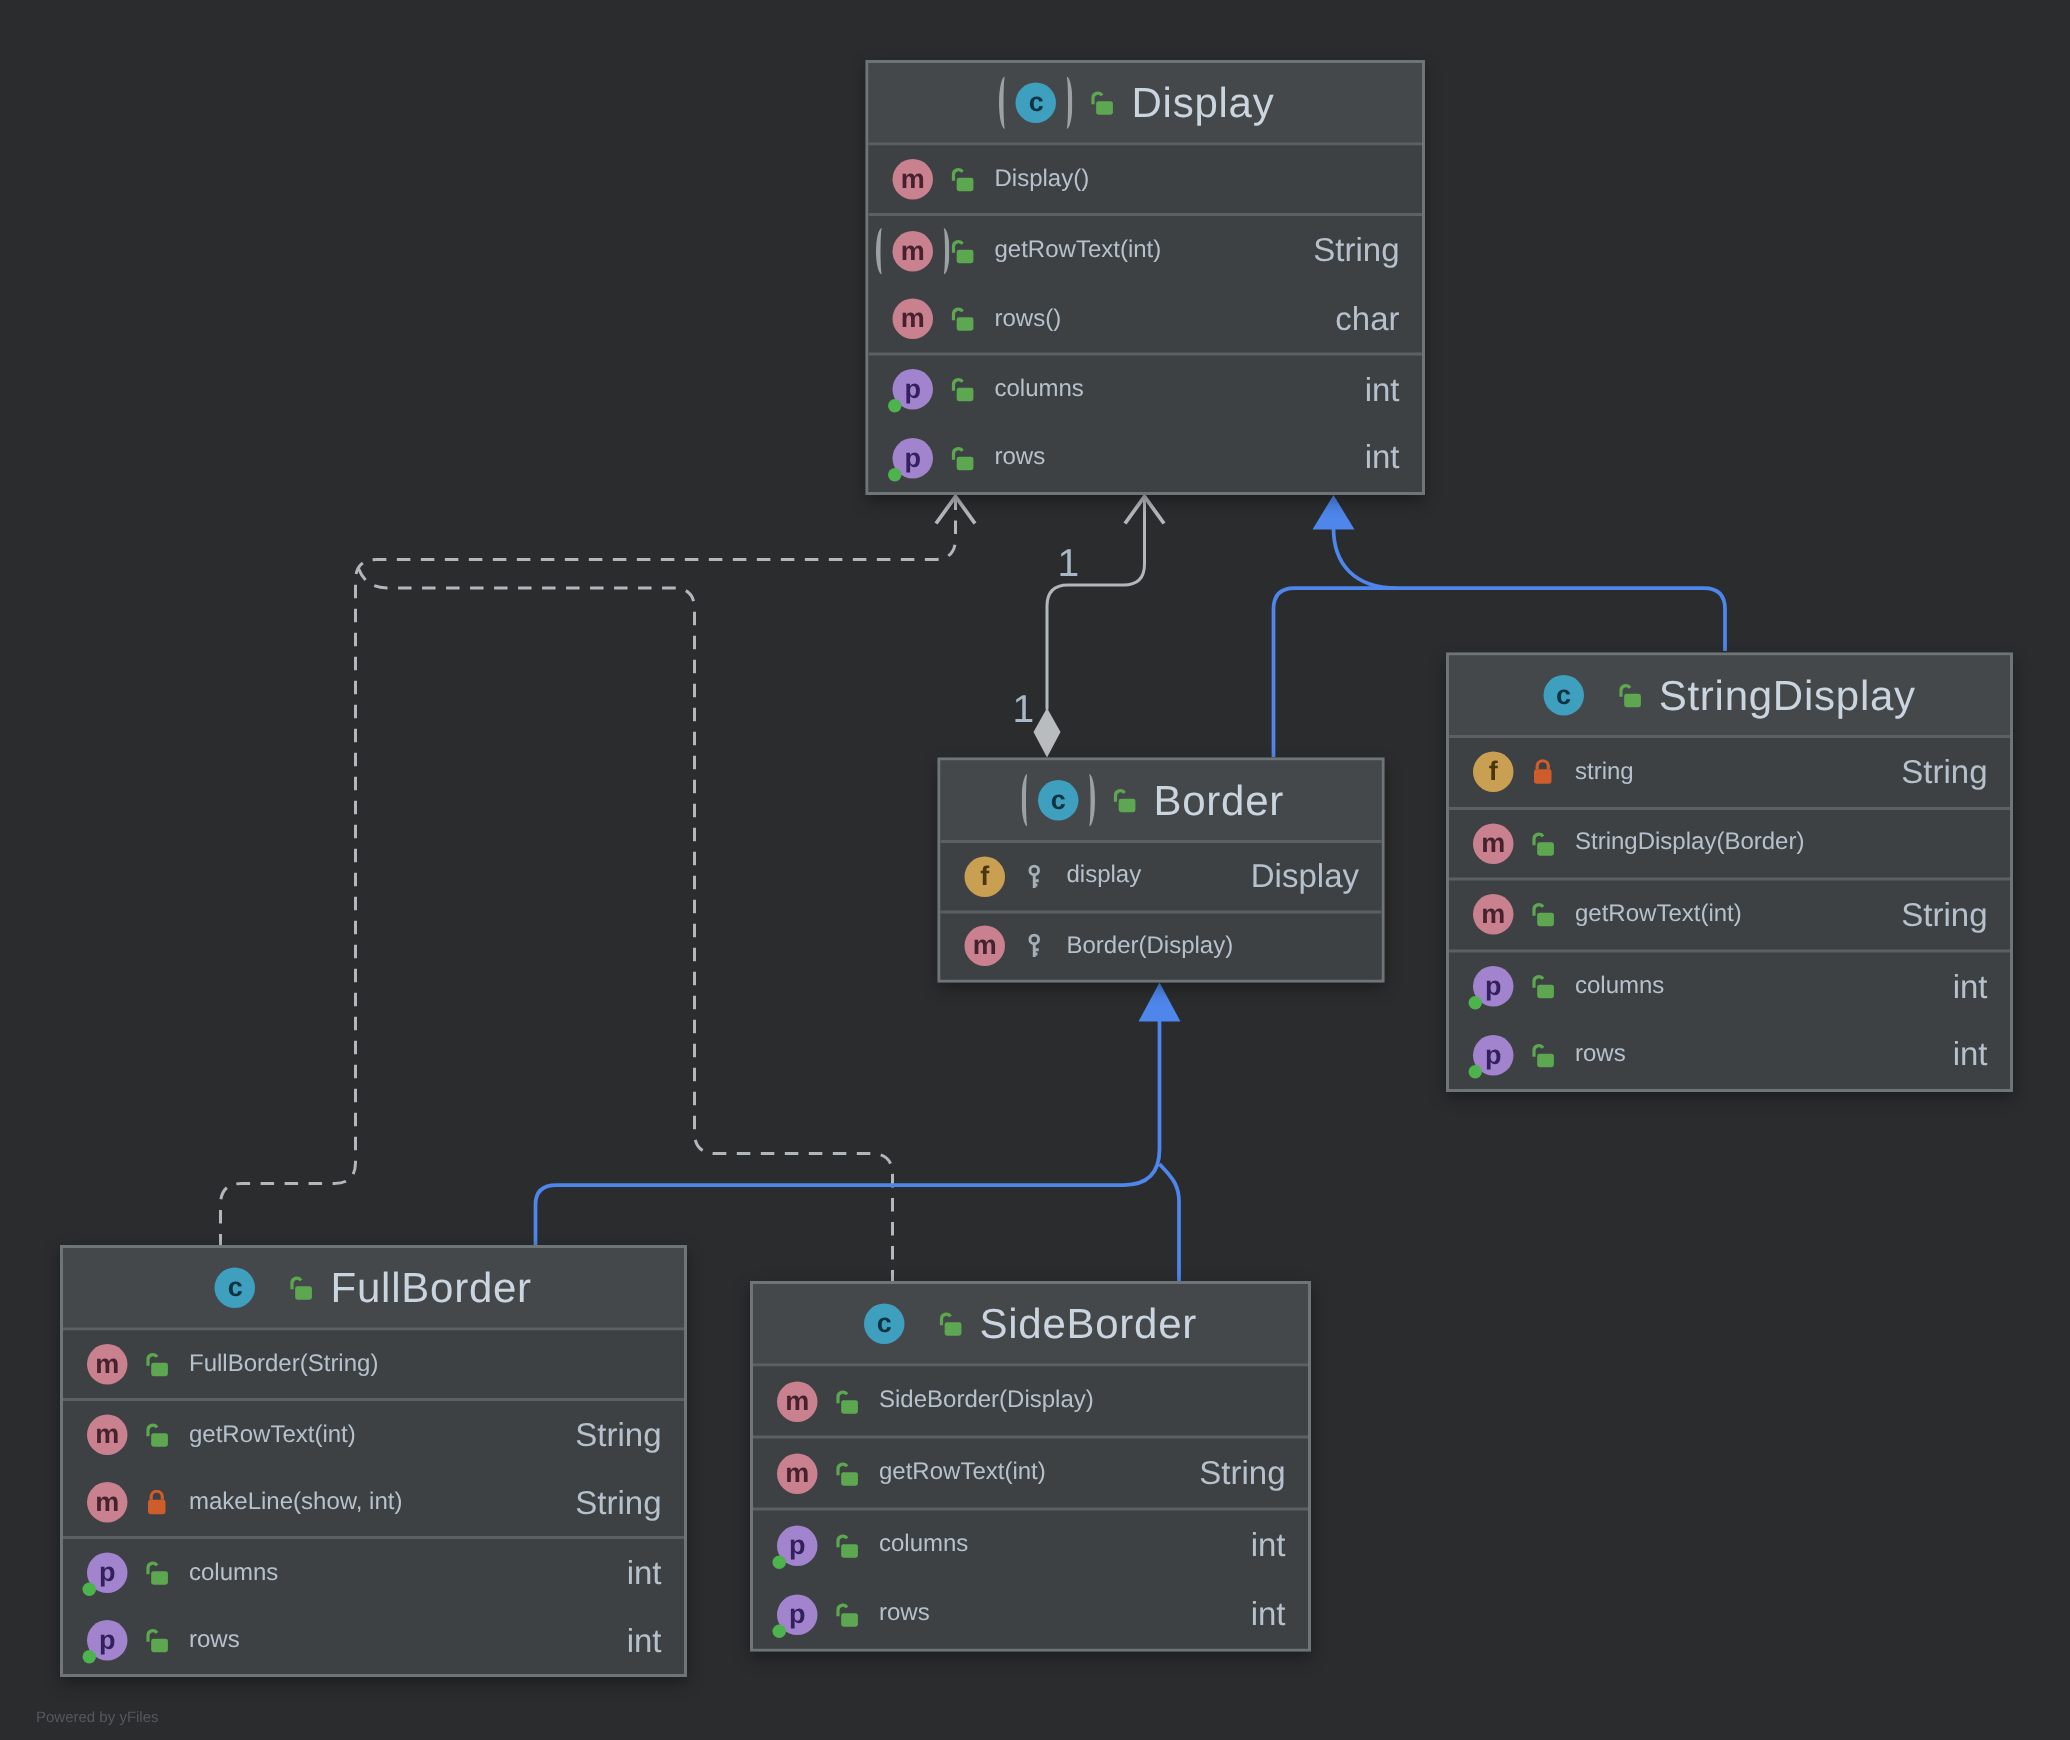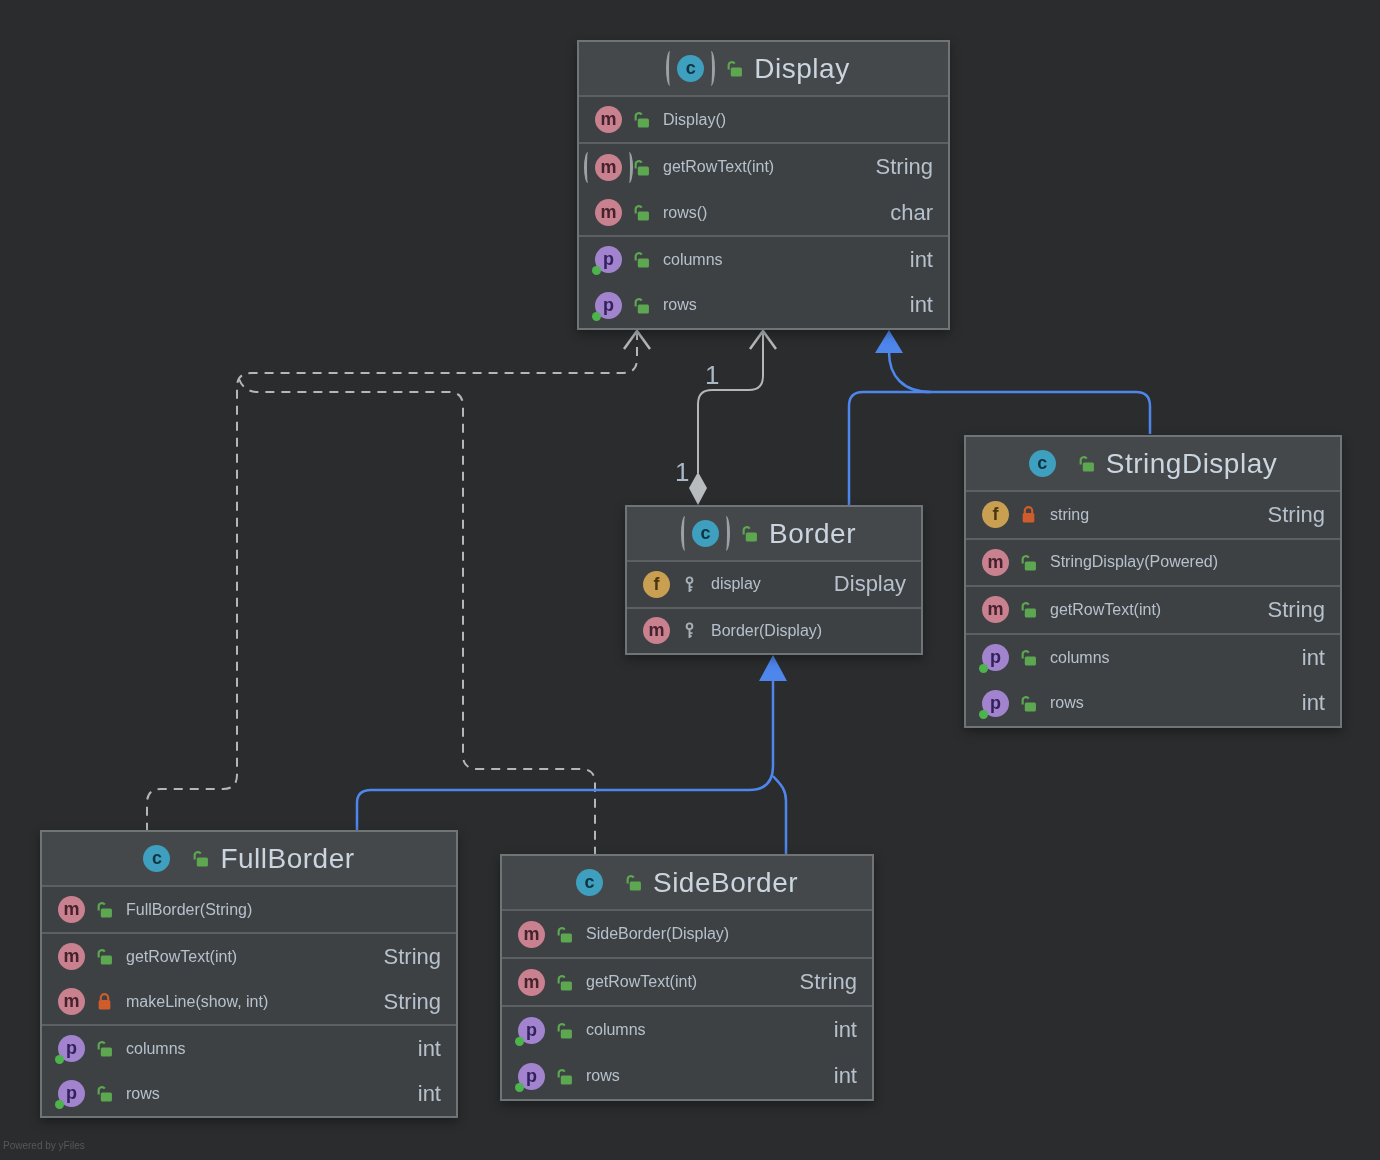--- a/index.html
+++ b/index.html
@@ -50,21 +50,21 @@
 
   .vis{width:17px;height:17px;flex:none;margin-left:11px}
   .vis.g{color:var(--lock-green)}
   .vis.o{color:var(--lock-orange)}
   .vis.k{color:var(--key-gray)}
 
   .mult{position:absolute;font-size:26px;color:var(--label-text)}
   .mult-top{left:705px;top:360px}
   .mult-bottom{left:675px;top:457px}
 
-  .watermark{position:absolute;left:3px;top:1140px;font-size:10px;color:var(--watermark)}
+  .watermark{position:absolute;left:24px;top:1140px;font-size:10px;color:var(--watermark)}
 
   .egray{stroke:var(--edge-gray);stroke-width:2;fill:none}
   .eblue{stroke:var(--edge-blue);stroke-width:2.5;fill:none}
   .vhead{stroke:var(--edge-gray);stroke-width:2.5;fill:none;stroke-linejoin:miter}
   .thead{fill:var(--edge-blue);stroke:none}
   .diamond{fill:#b8bcbf;stroke:none}
   .dash{stroke-dasharray:9 7}
 </style>
 </head>
 <body>
@@ -204,21 +204,21 @@
       <span class="mname">string</span>
       <span class="mtype">String</span>
     </div>
     <div class="row sec">
       <span class="kind">
           <span class="badge m">m</span>
         </span>
       <svg class="vis g">
           <use href="#i-lock-open"></use>
         </svg>
-      <span class="mname">StringDisplay(Powered)</span>
+      <span class="mname">StringDisplay(Border)</span>
       <span class="mtype"></span>
     </div>
     <div class="row sec">
       <span class="kind">
           <span class="badge m">m</span>
         </span>
       <svg class="vis g">
           <use href="#i-lock-open"></use>
         </svg>
       <span class="mname">getRowText(int)</span>

